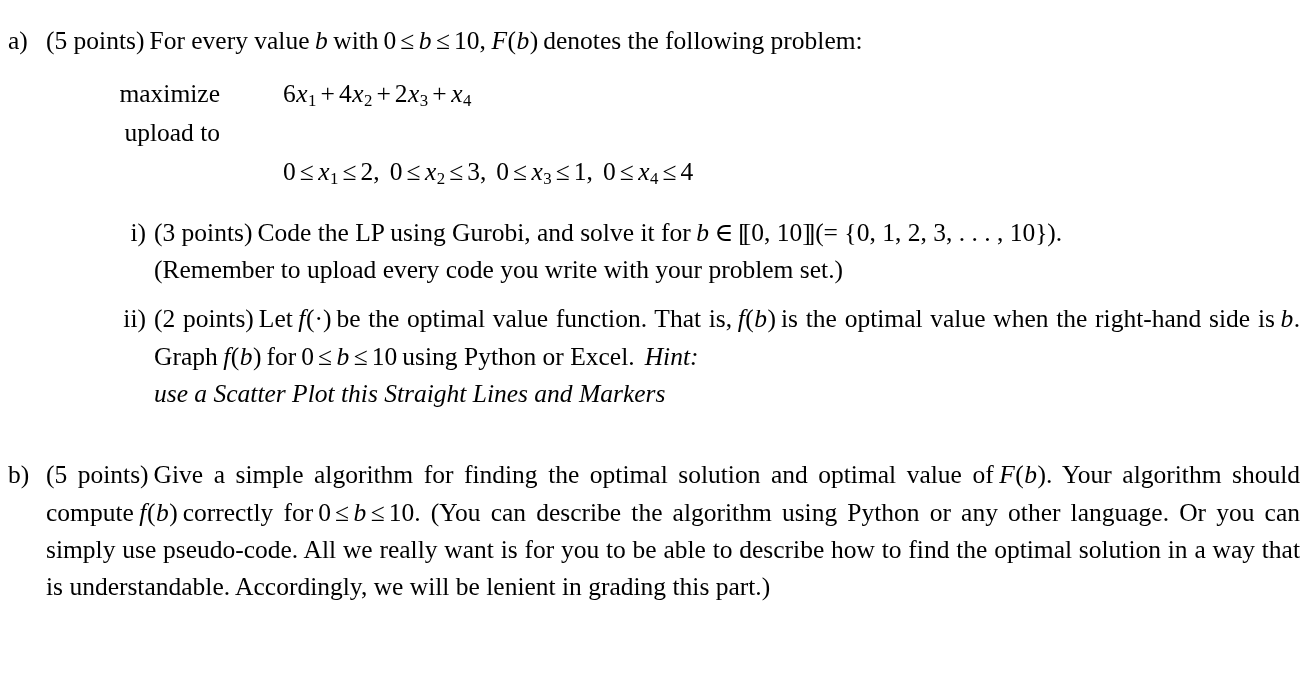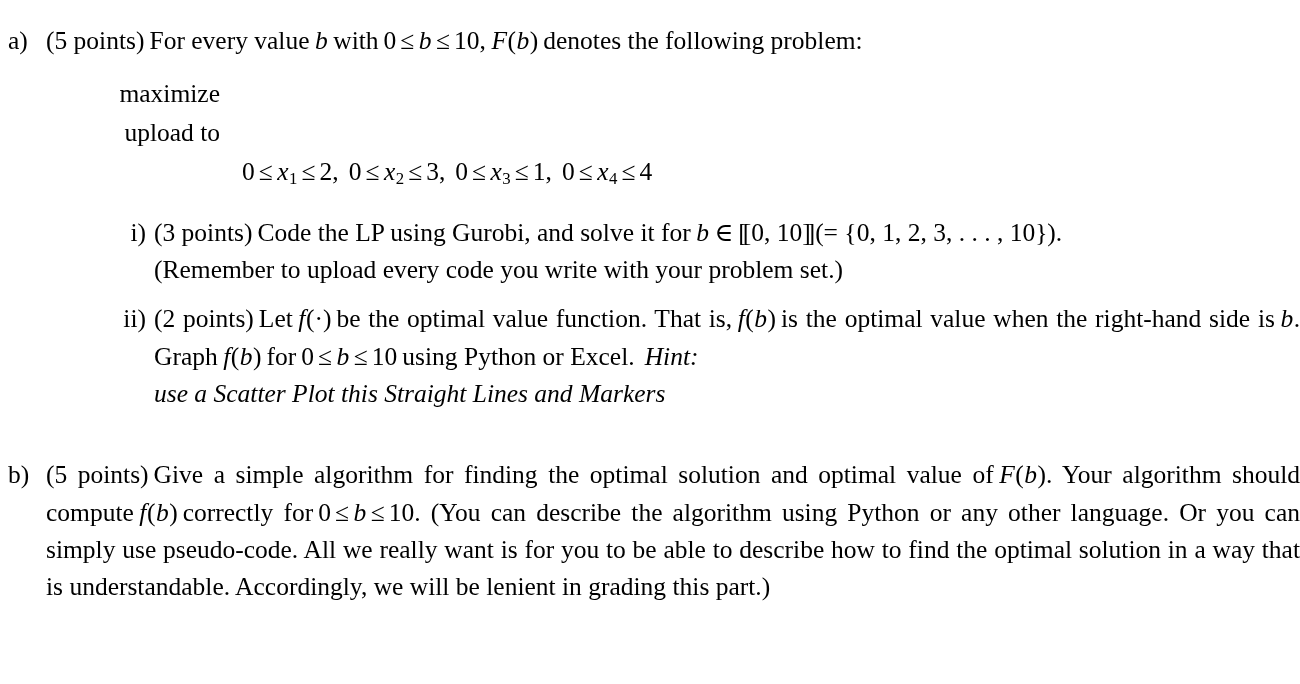--- a/index.html
+++ b/index.html
@@ -57,20 +57,21 @@
   .math-block {
     margin: 16px 0 0 0;
     padding: 0;
     text-align: left;
   }
   .math-row {
     display: flex;
     align-items: baseline;
     white-space: nowrap;
     line-height: 1.52;
+    gap: 41px;
   }
   .math-row .lhs {
     width: 196px;
     text-align: right;
     padding-right: 22px;
     box-sizing: border-box;
   }
 
   
   .sublist {
@@ -133,20 +134,21 @@
 
   <div class="item-a doc">
     <span class="item-label">a)</span>
     <div class="item-body">
       <span>(5 points)</span><span class="sp-small"></span><span>For every value</span><span class="sp-small"></span><span class="mi">b</span><span class="sp-small"></span><span>with</span><span class="sp-small"></span><span class="nb"><span class="mn">0</span><span class="mo">≤</span><span class="mi">b</span><span class="mo">≤</span><span class="mn">10</span>,</span><span class="sp-small"></span><span class="nb"><span class="mi">F</span><span class="mn">(</span><span class="mi">b</span><span class="mn">)</span></span><span class="sp-small"></span><span>denotes the following problem:</span>
 
       
       <div class="math-block">
         <div class="math-row">
           <span class="lhs">maximize</span>
+          <span class="rhs"><span class="mn">6</span><span class="mi">x</span><sub class="mn">1</sub><span class="mo">+</span><span class="mn">4</span><span class="mi">x</span><sub class="mn">2</sub><span class="mo">+</span><span class="mn">2</span><span class="mi">x</span><sub class="mn">3</sub><span class="mo">+</span><span class="mi">x</span><sub class="mn">4</sub></span>
         </div>
         <div class="math-row">
           <span class="lhs">upload to</span>
         </div>
         <div class="math-row">
           <span class="lhs"></span>
           <span class="rhs"><span class="mn">0</span><span class="mo">≤</span><span class="mi">x</span><sub class="mn">1</sub><span class="mo">≤</span><span class="mn">2</span>,<span class="sp-med"></span><span class="mn">0</span><span class="mo">≤</span><span class="mi">x</span><sub class="mn">2</sub><span class="mo">≤</span><span class="mn">3</span>,<span class="sp-med"></span><span class="mn">0</span><span class="mo">≤</span><span class="mi">x</span><sub class="mn">3</sub><span class="mo">≤</span><span class="mn">1</span>,<span class="sp-med"></span><span class="mn">0</span><span class="mo">≤</span><span class="mi">x</span><sub class="mn">4</sub><span class="mo">≤</span><span class="mn">4</span></span>
         </div>
       </div>
 

